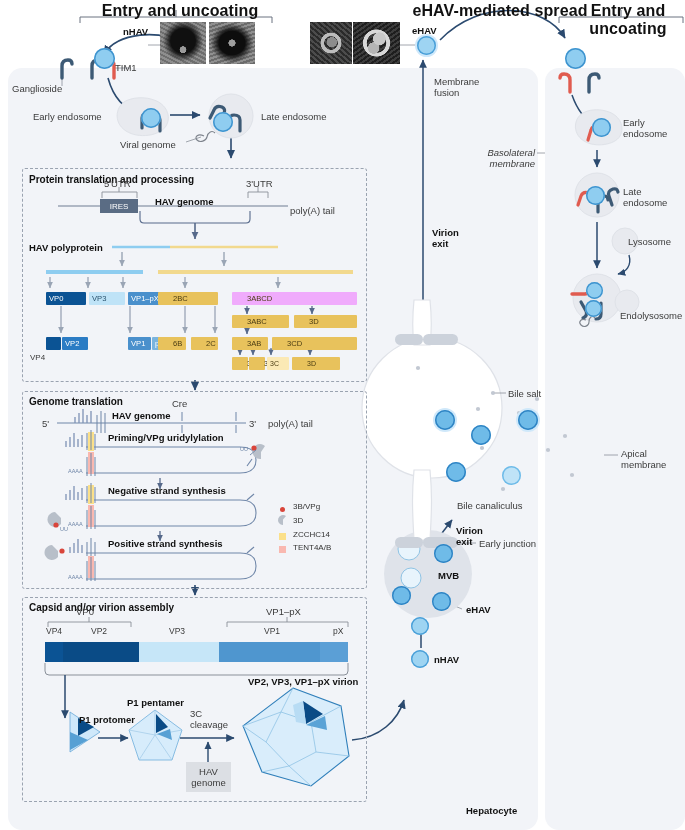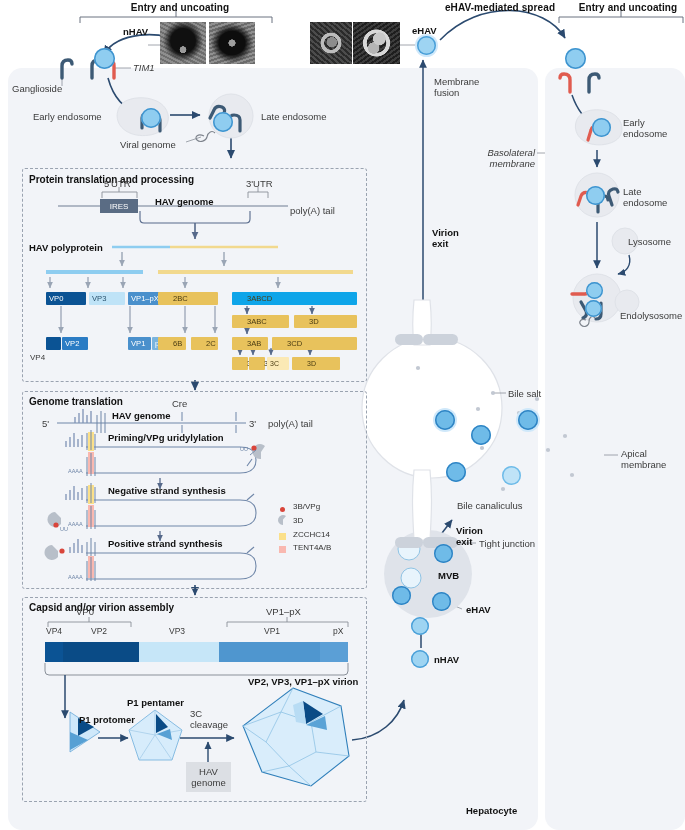--- a/index.html
+++ b/index.html
@@ -2,21 +2,21 @@
 <html><head>
 <meta charset="utf-8">
 <style>
   html,body{margin:0;padding:0;background:#ffffff;}
   body{width:685px;height:830px;position:relative;overflow:hidden;
        font-family:"Liberation Sans","DejaVu Sans",sans-serif;color:#2b2b2b;}
   .abs{position:absolute;}
   .lbl{font-size:9.5px;color:#3b3b3b;line-height:1.2;white-space:pre-line;}
   .lbl-b{font-size:9.5px;font-weight:bold;color:#111;line-height:1.2;white-space:pre-line;}
   .ttl{font-size:10px;font-weight:bold;color:#111;}
-  .hdr{font-size:10px;font-weight:bold;color:#111;letter-spacing:.1px;}
+  .hdr{font-size:16px;font-weight:bold;color:#111;letter-spacing:.1px;}
   .cell{position:absolute;background:#f2f4f8;border-radius:14px;}
   .dashbox{position:absolute;border:1.1px dashed #9aa3b0;border-radius:3px;background:transparent;}
   .pbox{position:absolute;font-size:7.6px;color:#fff;display:flex;align-items:center;
         padding-left:3px;box-sizing:border-box;height:13px;border-radius:1px;}
   .pbox.dark{color:#fff;}
   .pbox.ylw{color:#4a3c12;padding-left:15px;}
   .pbox.pale{color:#4a3c12;}
   svg{position:absolute;top:0;left:0;overflow:visible;}
   .em{position:absolute;background:#1a1a1a;}
   .legendtxt{font-size:8px;color:#333;}
@@ -372,21 +372,21 @@
         radial-gradient(circle at 44% 62%, #b5b5b5 0 15%, rgba(0,0,0,0) 16%),
         radial-gradient(circle at 50% 50%, rgba(0,0,0,0) 0 30%, #d8d8d8 32% 42%, rgba(0,0,0,0) 44%),
         repeating-linear-gradient(-35deg,#1e1e1e 0 2px,#3d3d3d 2px 4px),
         #2c2c2c;"></div>
 
 <div class="abs hdr" style="left:90px;top:2px;width:180px;text-align:center;">Entry and uncoating</div>
 <div class="abs hdr" style="left:410px;top:2px;width:180px;text-align:center;">eHAV-mediated spread</div>
 <div class="abs hdr" style="left:571px;top:2px;width:114px;text-align:center;">Entry and uncoating</div>
 
 <div class="abs lbl-b" style="left:123px;top:26px;">nHAV</div>
-<div class="abs lbl" style="left:133px;top:62px;font-style:italic;">TIM1</div>
+<div class="abs lbl" style="left:115px;top:62px;">TIM1</div>
 <div class="abs lbl" style="left:12px;top:83px;">Ganglioside</div>
 <div class="abs lbl" style="left:33px;top:111px;">Early endosome</div>
 <div class="abs lbl" style="left:261px;top:111px;">Late endosome</div>
 <div class="abs lbl" style="left:120px;top:139px;">Viral genome</div>
 <div class="abs lbl-b" style="left:466px;top:805px;">Hepatocyte</div>
 
 <div class="dashbox" style="left:22px;top:168px;width:343px;height:212px;"></div>
 <div class="abs ttl" style="left:29px;top:174px;">Protein translation and processing</div>
 <div class="abs lbl" style="left:104px;top:178px;">5'UTR</div>
 <div class="abs lbl" style="left:246px;top:178px;">3'UTR</div>
@@ -412,21 +412,21 @@
 
 <div class="abs" style="left:158px;top:292px;width:70px;height:14px;">
   <div class="pbox ylw" style="left:0px;top:0px;width:60px;background:#e8c25c;">2BC</div>
 </div>
 <div class="abs" style="left:158px;top:337px;width:70px;height:14px;">
   <div class="pbox ylw" style="left:0px;top:0px;width:28px;background:#e8c25c;">6B</div>
   <div class="pbox ylw" style="left:33px;top:0px;width:27px;background:#e8c25c;">2C</div>
 </div>
 
 <div class="abs" style="left:232px;top:292px;width:130px;height:14px;">
-  <div class="pbox ylw" style="left:0px;top:0px;width:125px;background:#0ea5e9;">3ABCD</div>
+  <div class="pbox ylw" style="left:0px;top:0px;width:125px;background:#f0abfc;">3ABCD</div>
 </div>
 <div class="abs" style="left:232px;top:315px;width:130px;height:14px;">
   <div class="pbox ylw" style="left:0px;top:0px;width:57px;background:#e8c25c;">3ABC</div>
   <div class="pbox ylw" style="left:62px;top:0px;width:63px;background:#e8c25c;">3D</div>
 </div>
 <div class="abs" style="left:232px;top:337px;width:130px;height:14px;">
   <div class="pbox ylw" style="left:0px;top:0px;width:36px;background:#e8c25c;">3AB</div>
   <div class="pbox ylw" style="left:40px;top:0px;width:85px;background:#e8c25c;">3CD</div>
 </div>
 <div class="abs" style="left:232px;top:357px;width:130px;height:14px;">
@@ -520,21 +520,21 @@
 <div class="abs lbl" style="left:475px;top:147px;text-align:right;width:60px;font-style:italic;">Basolateral
 membrane</div>
 <div class="abs lbl-b" style="left:432px;top:227px;">Virion
 exit</div>
 <div class="abs lbl" style="left:508px;top:388px;">Bile salt</div>
 <div class="abs lbl" style="left:621px;top:448px;">Apical
 membrane</div>
 <div class="abs lbl" style="left:457px;top:500px;">Bile canaliculus</div>
 <div class="abs lbl-b" style="left:456px;top:525px;">Virion
 exit</div>
-<div class="abs lbl" style="left:479px;top:538px;">Tight junction</div>
+<div class="abs lbl" style="left:479px;top:538px;">Early junction</div>
 <div class="abs lbl-b" style="left:438px;top:570px;">MVB</div>
 <div class="abs lbl-b" style="left:466px;top:604px;">eHAV</div>
 <div class="abs lbl-b" style="left:434px;top:654px;">nHAV</div>
 
 <div class="abs lbl" style="left:623px;top:117px;">Early
 endosome</div>
 <div class="abs lbl" style="left:623px;top:186px;">Late
 endosome</div>
 <div class="abs lbl" style="left:628px;top:236px;">Lysosome</div>
 <div class="abs lbl" style="left:620px;top:310px;">Endolysosome</div>

